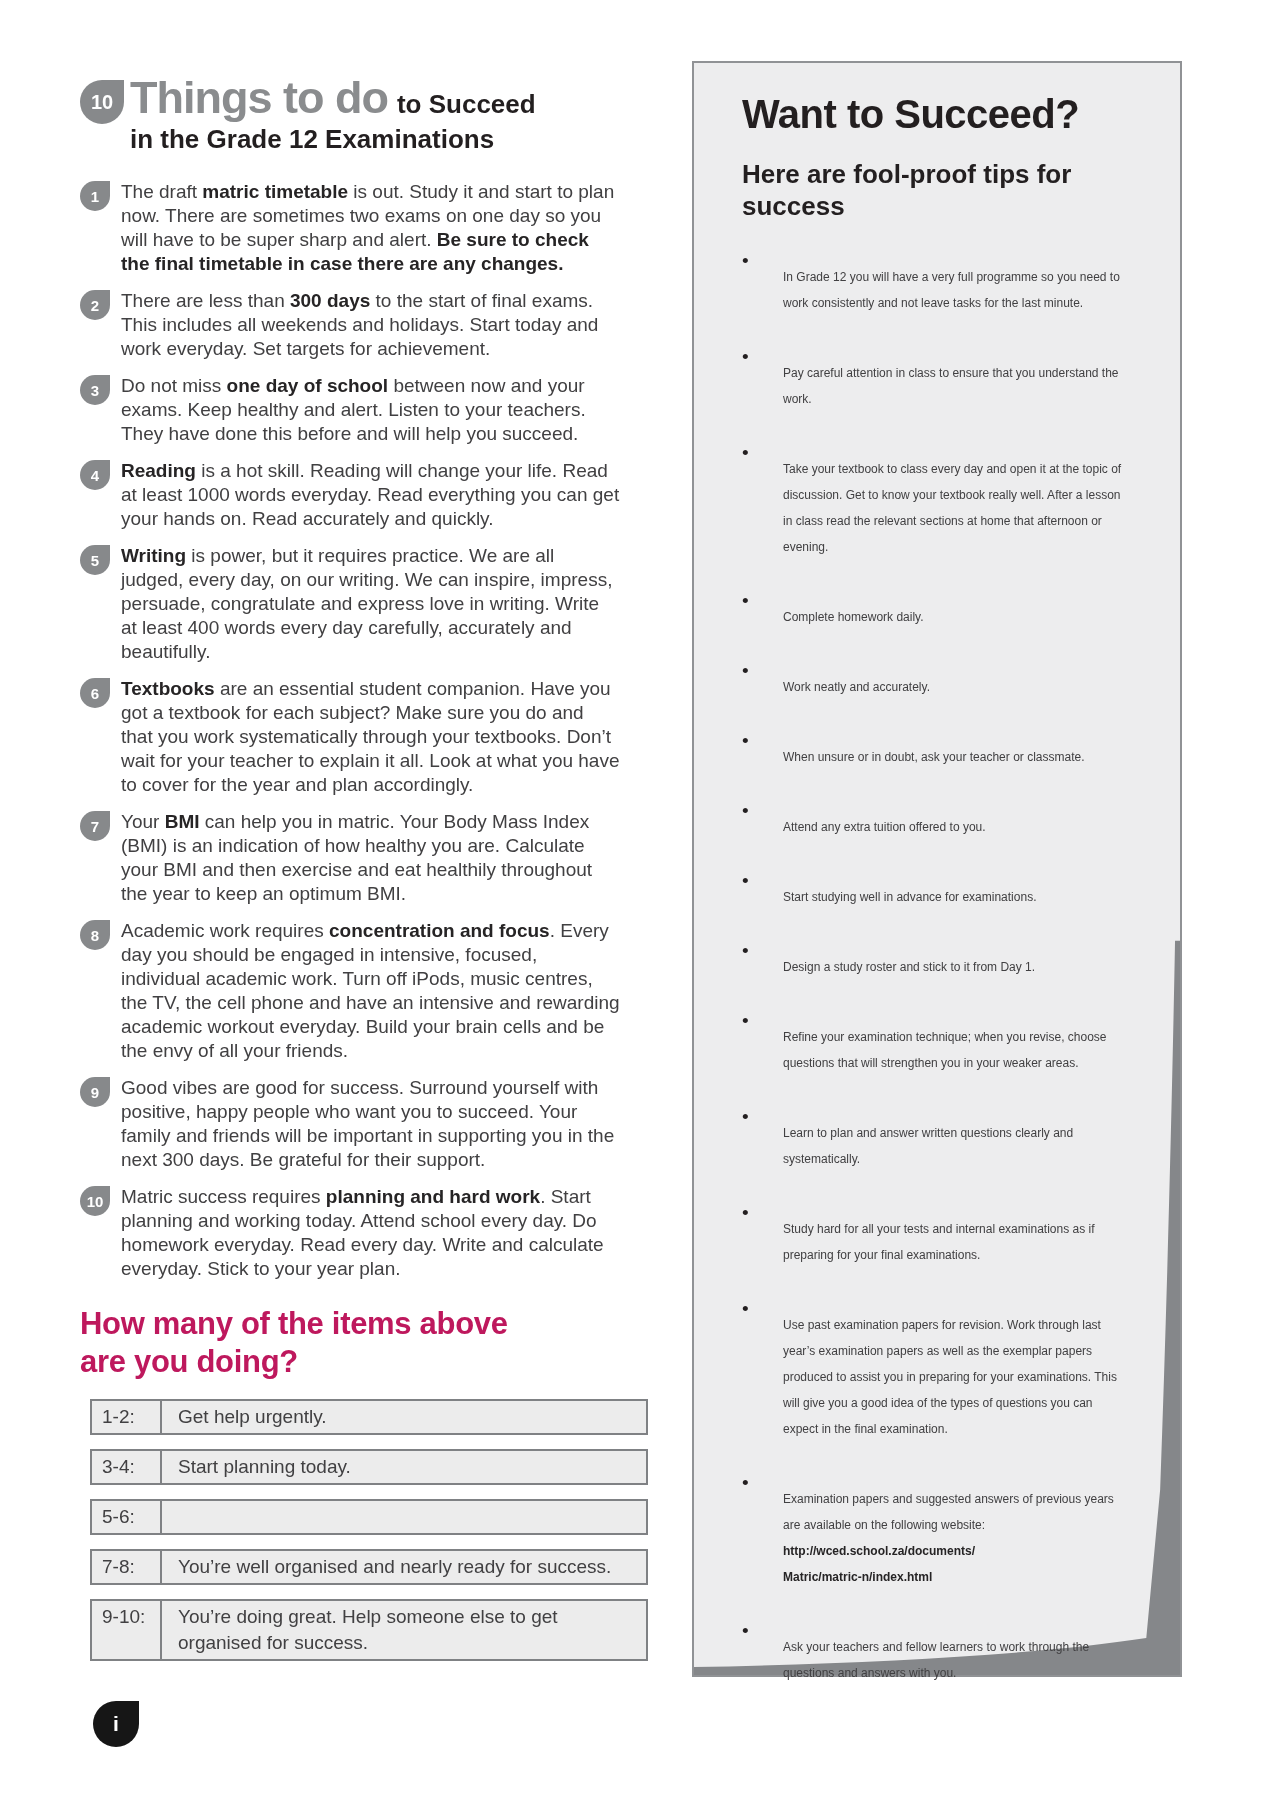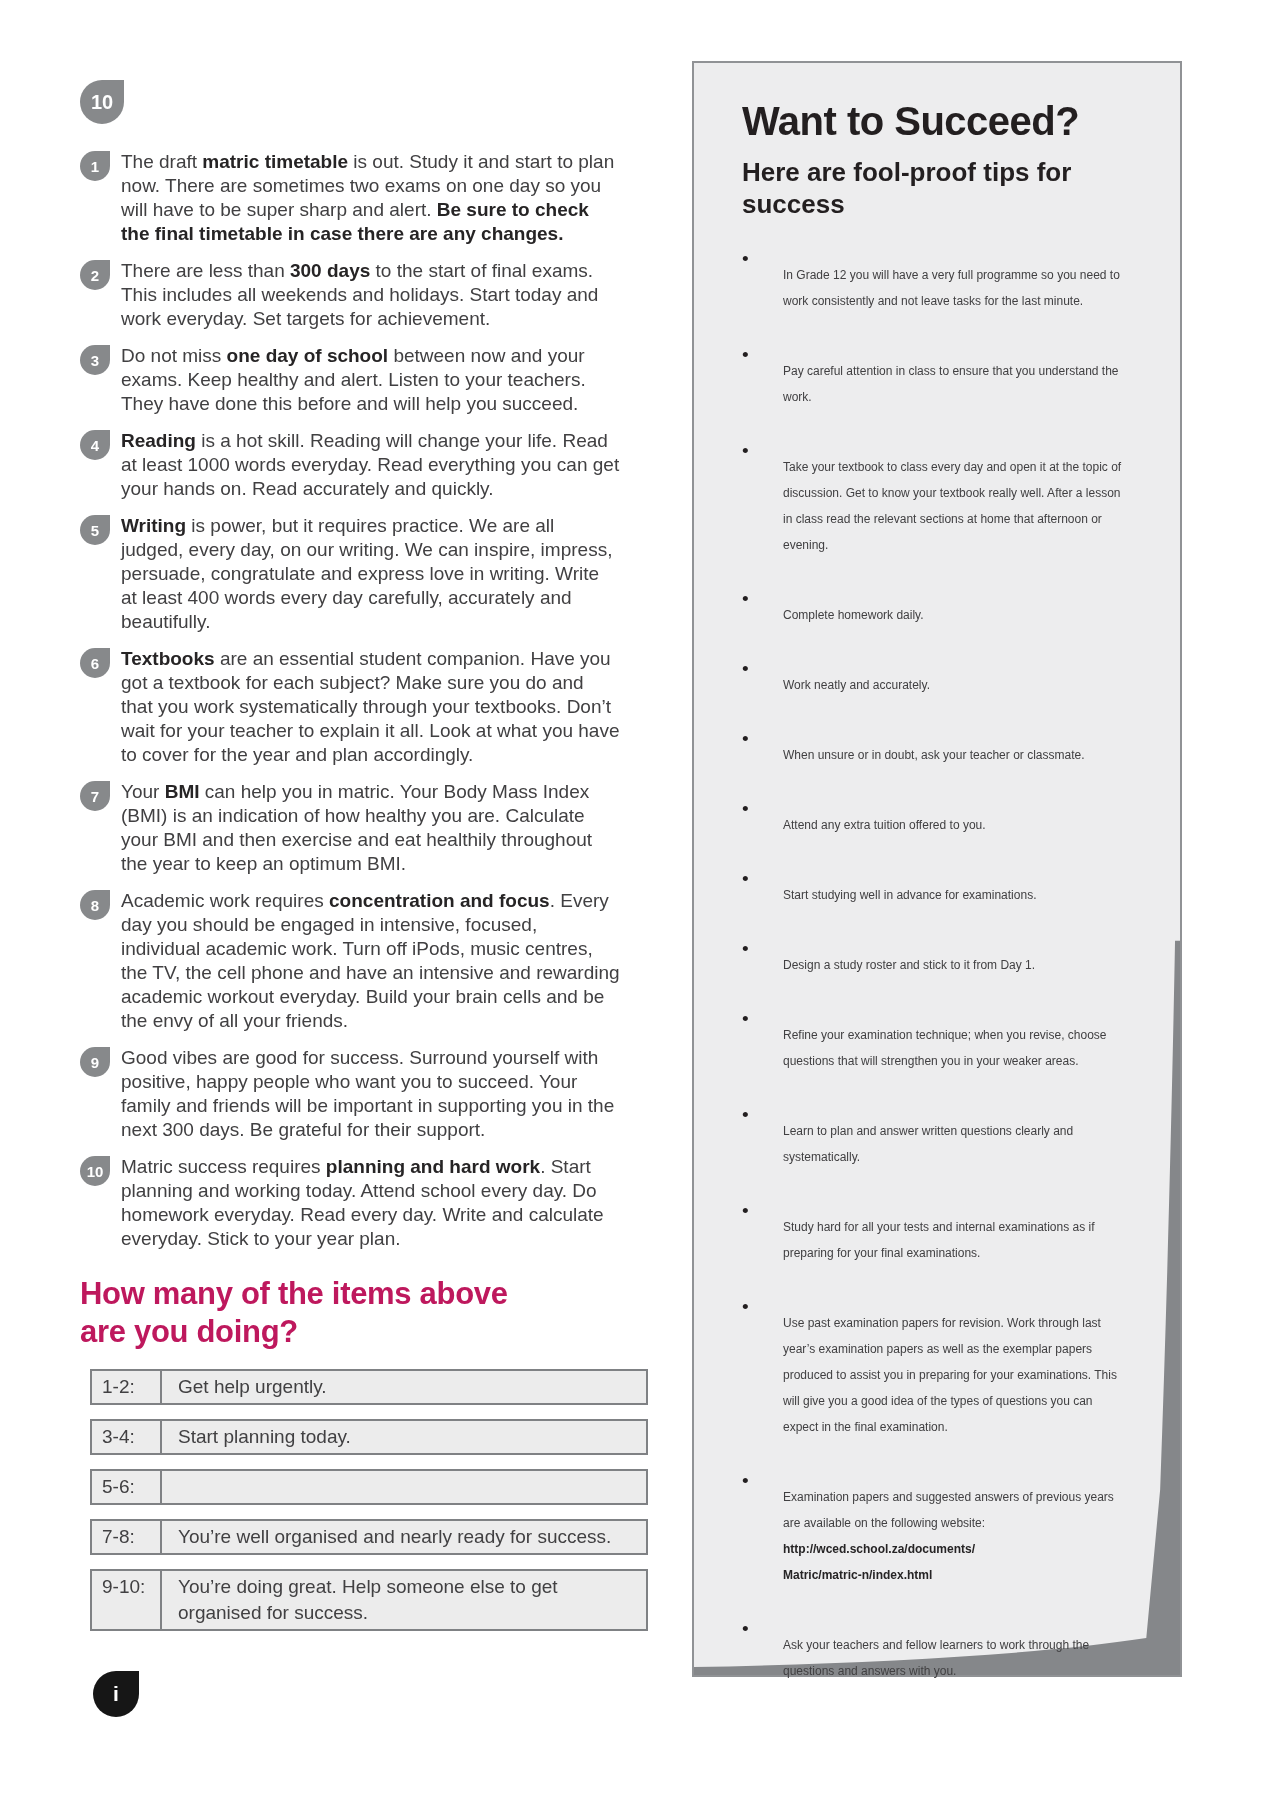--- a/index.html
+++ b/index.html
@@ -45,36 +45,40 @@
     background:#161616;border-radius:50% 0 50% 50%;
     color:#fff;font-size:21px;font-weight:bold;
     display:flex;align-items:center;justify-content:center;
   }
   
   .sidebar{
     position:absolute;left:692px;top:61px;width:490px;height:1616px;
     background:#ededee;border:2px solid #909295;box-sizing:border-box;
   }
   .curl{position:absolute;left:0;top:0;width:100%;height:100%;pointer-events:none;}
-  .sidebar-inner{position:relative;padding:35px 38px 0 48px;}
+  .sidebar-inner{position:relative;padding:28px 38px 0 48px;}
   .sb-title{margin:0;font-size:40px;line-height:46px;font-weight:bold;color:#231f20;letter-spacing:-0.5px;}
-  .sb-subtitle{margin:12px 0 0 0;width:372px;font-size:26px;line-height:32px;font-weight:bold;color:#231f20;}
+  .sb-subtitle{margin:21px 0 0 0;width:372px;font-size:26px;line-height:32px;font-weight:bold;color:#231f20;}
   .tips{margin-top:26px;}
   .tip{display:flex;margin-bottom:12px;}
   .tip-bullet{flex:0 0 25px;font-size:19px;line-height:26px;color:#231f20;}
   .tip-text{margin:16px;width:352px;font-size:12px;line-height:26px;color:#414042;}
   .tip-text b{color:#262425;}
 </style>
 </head>
 <body>
 
 <div class="main-col">
 
   <div class="title-row">
     <span class="title-badge">10</span>
+    <div class="title-text">
+      <div class="title-line1"><span class="title-big">Things to do</span><span class="title-small">to Succeed</span></div>
+      <div class="title-line2">in the Grade 12 Examinations</div>
+    </div>
   </div>
 
   <div class="items" id="items-list">
       <div class="item">
         <span class="num-badge">1</span>
         <p class="item-text"><span>The draft </span><b>matric timetable</b><span> is out. Study it and start to plan now. There are sometimes two exams on one day so you will have to be super sharp and alert. </span><b>Be sure to check the final timetable in case there are any changes.</b></p>
       </div>
       <div class="item">
         <span class="num-badge">2</span>
         <p class="item-text"><span>There are less than </span><b>300 days</b><span> to the start of final exams. This includes all weekends and holidays. Start today and work everyday. Set targets for achievement.</span></p>

